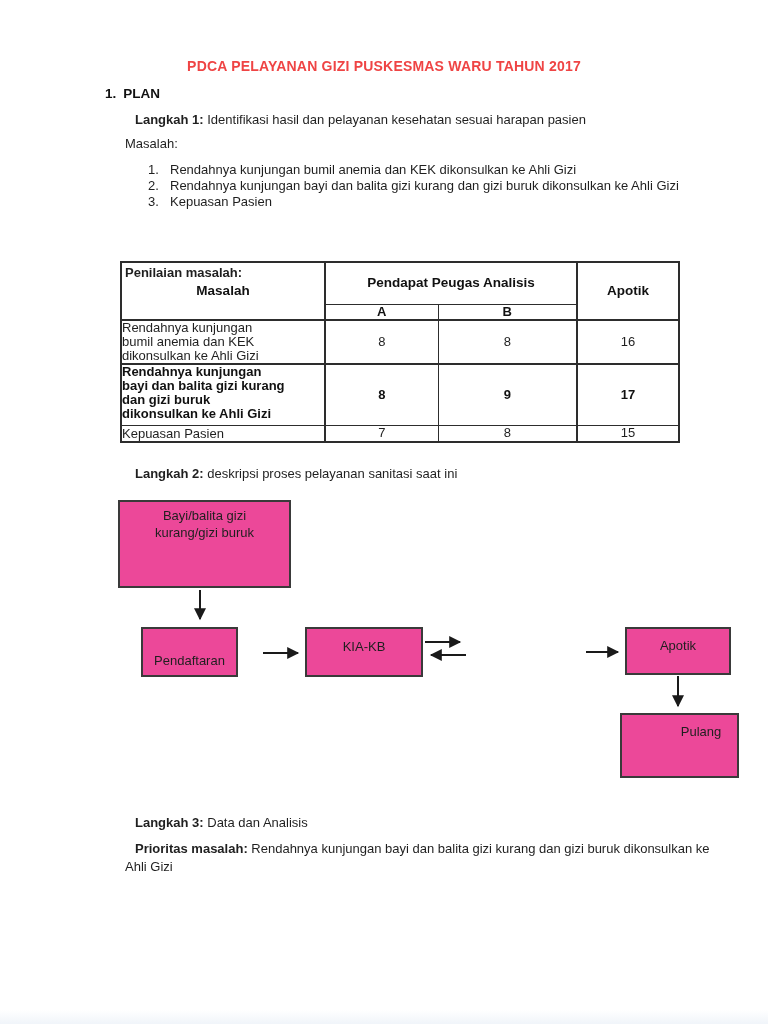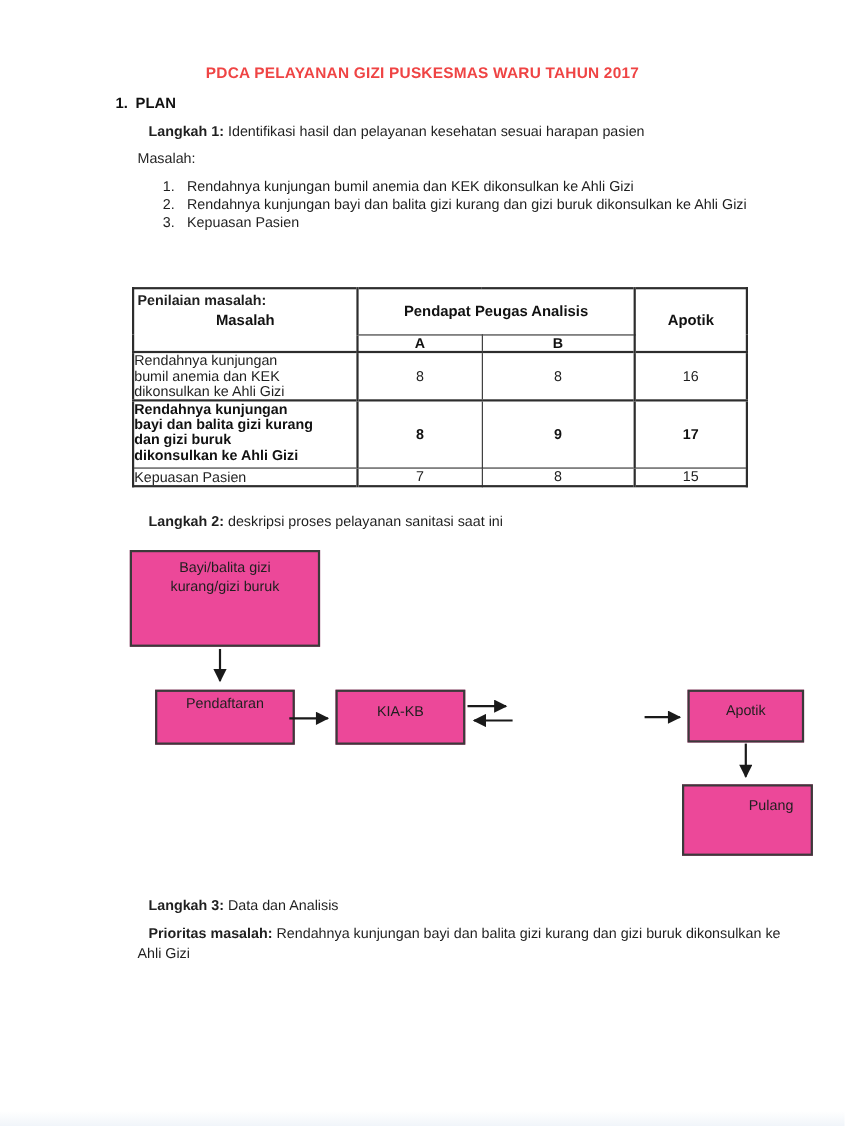--- a/index.html
+++ b/index.html
@@ -56,21 +56,21 @@
   .langkah3 { top:815px; left:125px; width:600px; }
   .prioritas { top:840px; left:125px; width:587px; line-height:18px; }
 
   .flow-box {
     position:absolute; box-sizing:border-box;
     border:2px solid #3a3a3a; background:#ec4899;
     text-align:center; font-size:13px; line-height:17px;
     white-space:pre-line; color:#1f1f1f;
   }
   .fb-bayi       { left:118px; top:500px; width:173px; height:88px; padding-top:5px; }
-  .fb-pendaftaran{ left:141px; top:627px; width:127px; height:50px; padding-top:2px; }
+  .fb-pendaftaran{ left:141px; top:627px; width:97px; height:50px; padding-top:23px; }
   .fb-kiakb      { left:305px; top:627px; width:118px; height:50px; padding-top:9px; }
   .fb-pelayanan  { left:467px; top:629px; width:118px; height:50px; padding-top:6px; }
   .fb-apotik     { left:625px; top:627px; width:106px; height:48px; padding-top:8px; }
   .fb-pulang     { left:620px; top:713px; width:119px; height:65px; padding-top:8px;padding-left:43px; }
 
   .flow-arrows { position:absolute; left:0; top:0; width:768px; height:1024px; pointer-events:none; }
   .flow-arrows line { stroke:#1a1a1a; stroke-width:2; }
 
   .page-bottom-tint {
     position:absolute; left:0; bottom:0; width:768px; height:14px;

